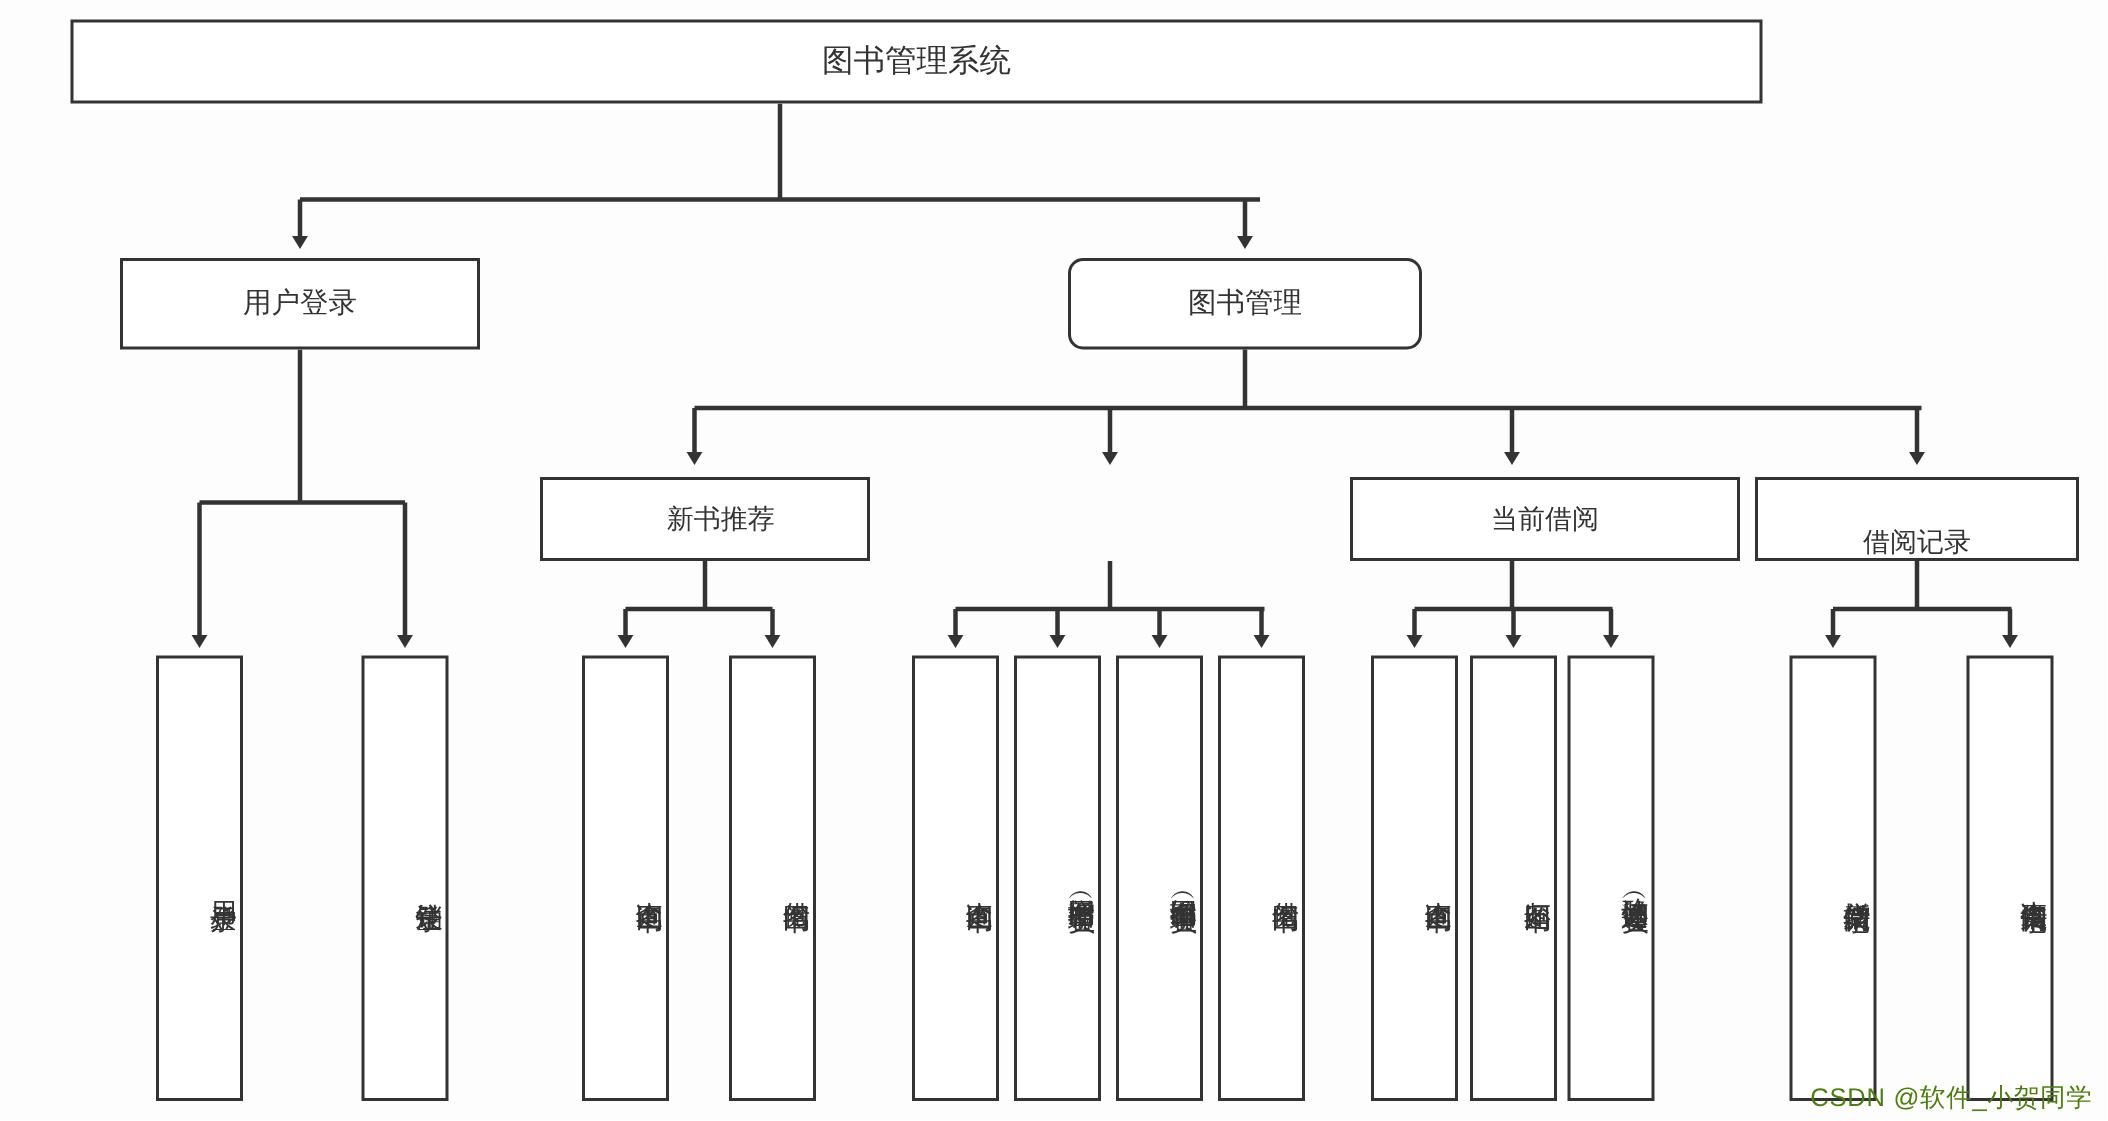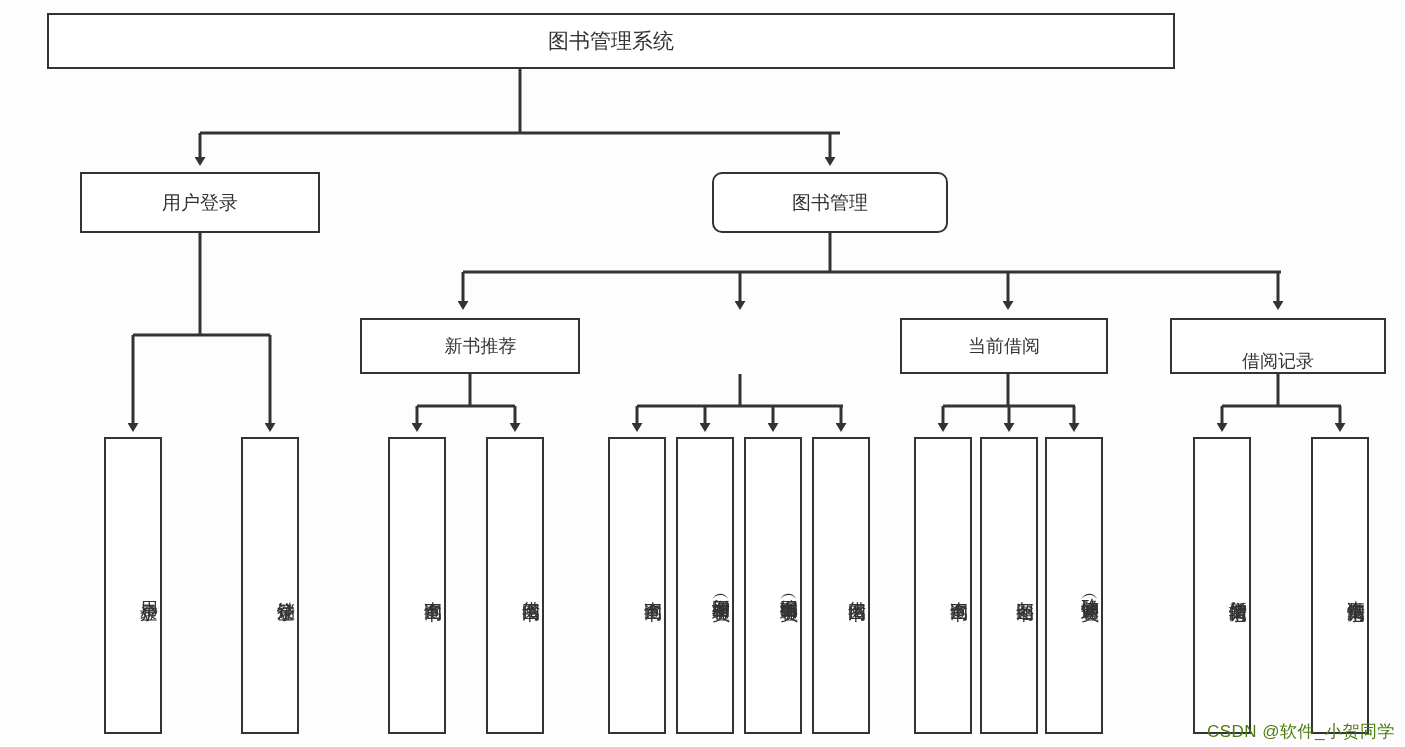--- a/index.html
+++ b/index.html
@@ -126,21 +126,21 @@
   <div class="node level2" style="left:80px; top:172px; width:240px; height:61px;">
     <span>用户登录</span>
   </div>
   <div class="node level2" style="left:712px; top:172px; width:236px; height:61px;border-radius:10px;">
     <span>图书管理</span>
   </div>
 
   <div class="node level3" style="left:360px; top:318px; width:220px; height:56px;padding-left:21px;">
     <span>新书推荐</span>
   </div>
-  <div class="node level3" style="left:900px; top:318px; width:208px; height:56px;">
+  <div class="node level3" style="left:900px; top:318px; width:260px; height:56px;">
     <span>当前借阅</span>
   </div>
   <div class="node level3" style="left:1170px; top:318px; width:216px; height:56px;align-items:flex-end;">
     <span>借阅记录</span>
   </div>
 
   <div class="node leaf" style="left:104px; top:437px; width:58px; height:297px;">
     <span class="vlabel">用户登录</span>
   </div>
   <div class="node leaf" style="left:241px; top:437px; width:58px; height:297px;">

